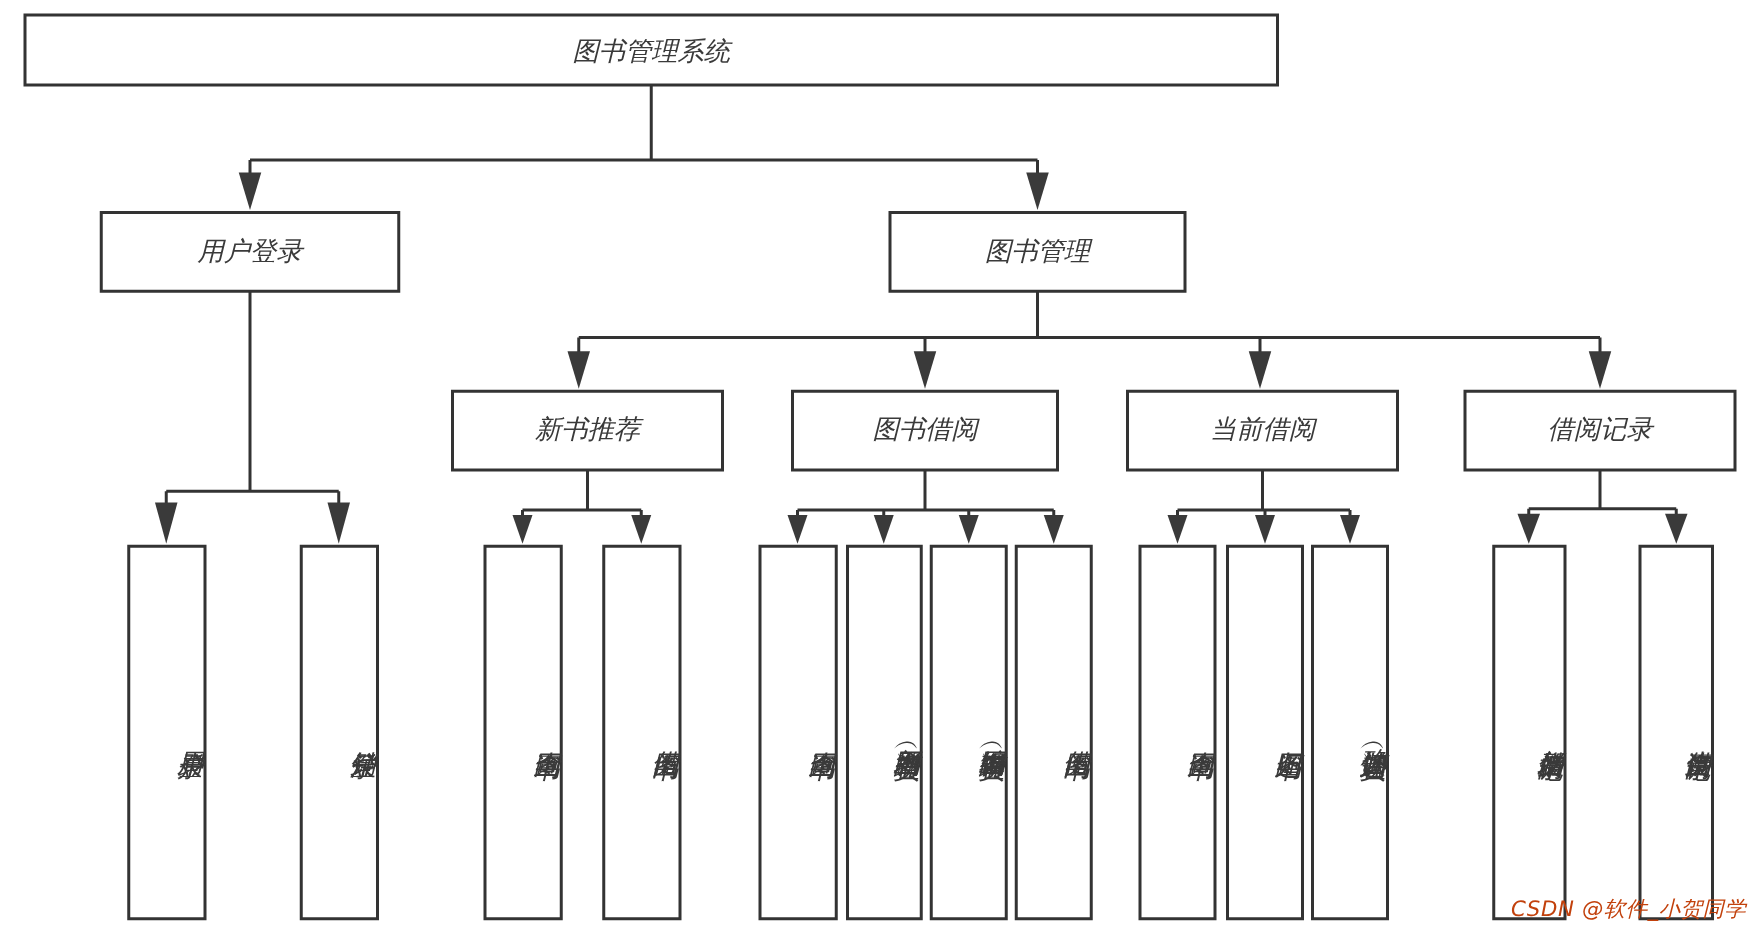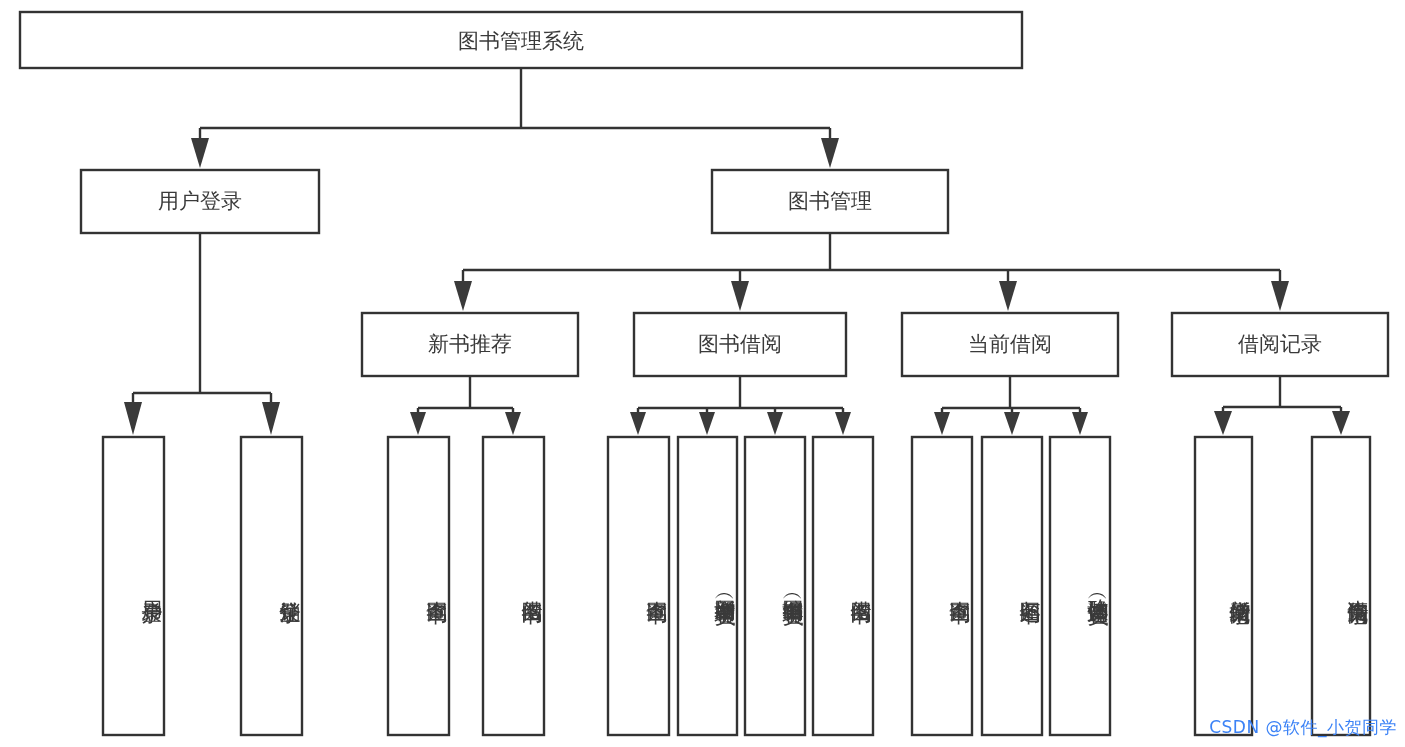--- a/index.html
+++ b/index.html
@@ -12,20 +12,21 @@
     width: 1405px;
     height: 747px;
     overflow: hidden;
     font-family: "DejaVu Sans", "Liberation Sans", sans-serif;
   }
   #diagram-root {
     position: relative;
     width: 1405px;
     height: 747px;
     background: #ffffff;
+    font-style: italic;
   }
   svg.flow {
     display: block;
     width: 1405px;
     height: 747px;
   }
   .node-rect {
     fill: #ffffff;
     stroke: #333333;
     stroke-width: 2.4;
@@ -59,21 +60,21 @@
     font-size: 21px;
     line-height: 1.18;
     letter-spacing: 1px;
     white-space: nowrap;
     pointer-events: none;
   }
   .watermark {
     position: absolute;
     right: 8px;
     bottom: 8px;
-    color: #3b82f6;
+    color: #c2410c;
     font-family: "DejaVu Sans", "Liberation Sans", sans-serif;
     font-size: 17px;
     letter-spacing: 0.5px;
     white-space: nowrap;
   }
 </style>
 </head>
 <body>
 
 <div id="diagram-root">

